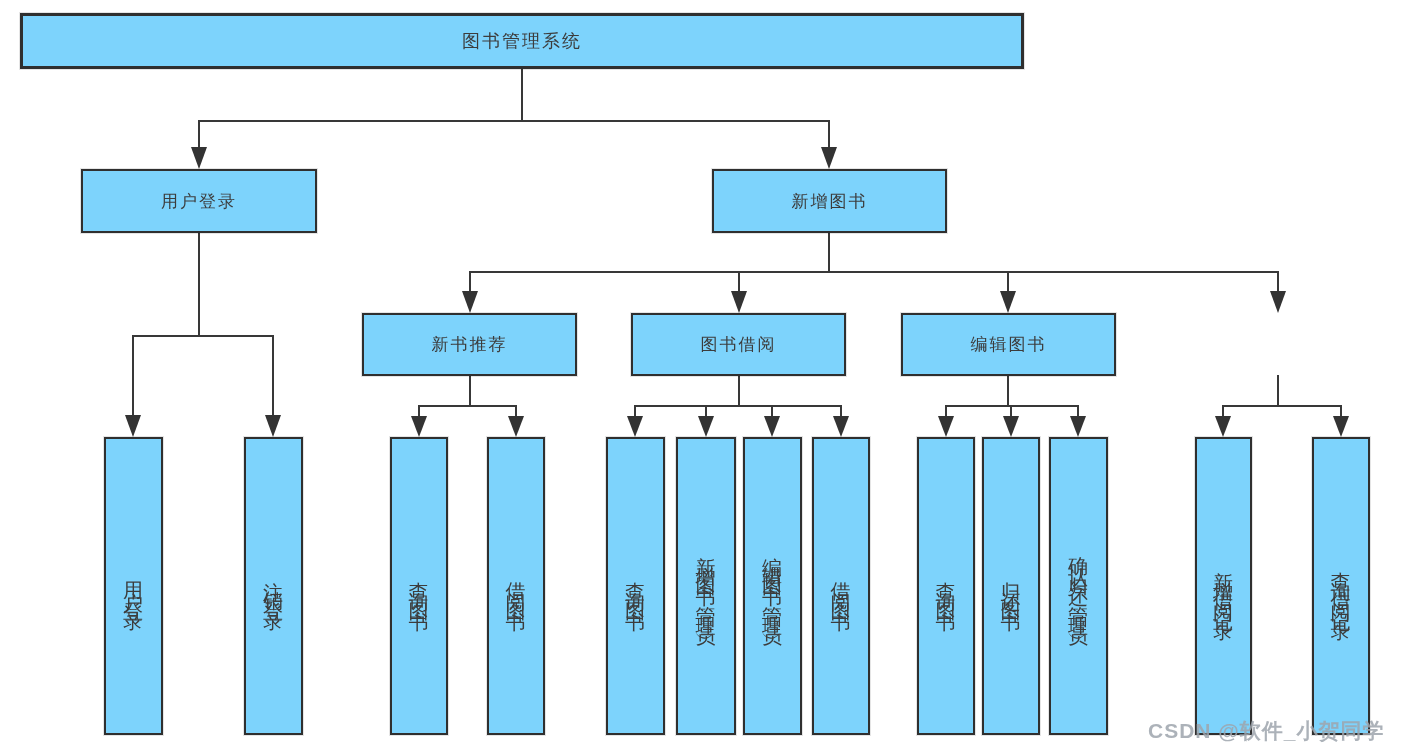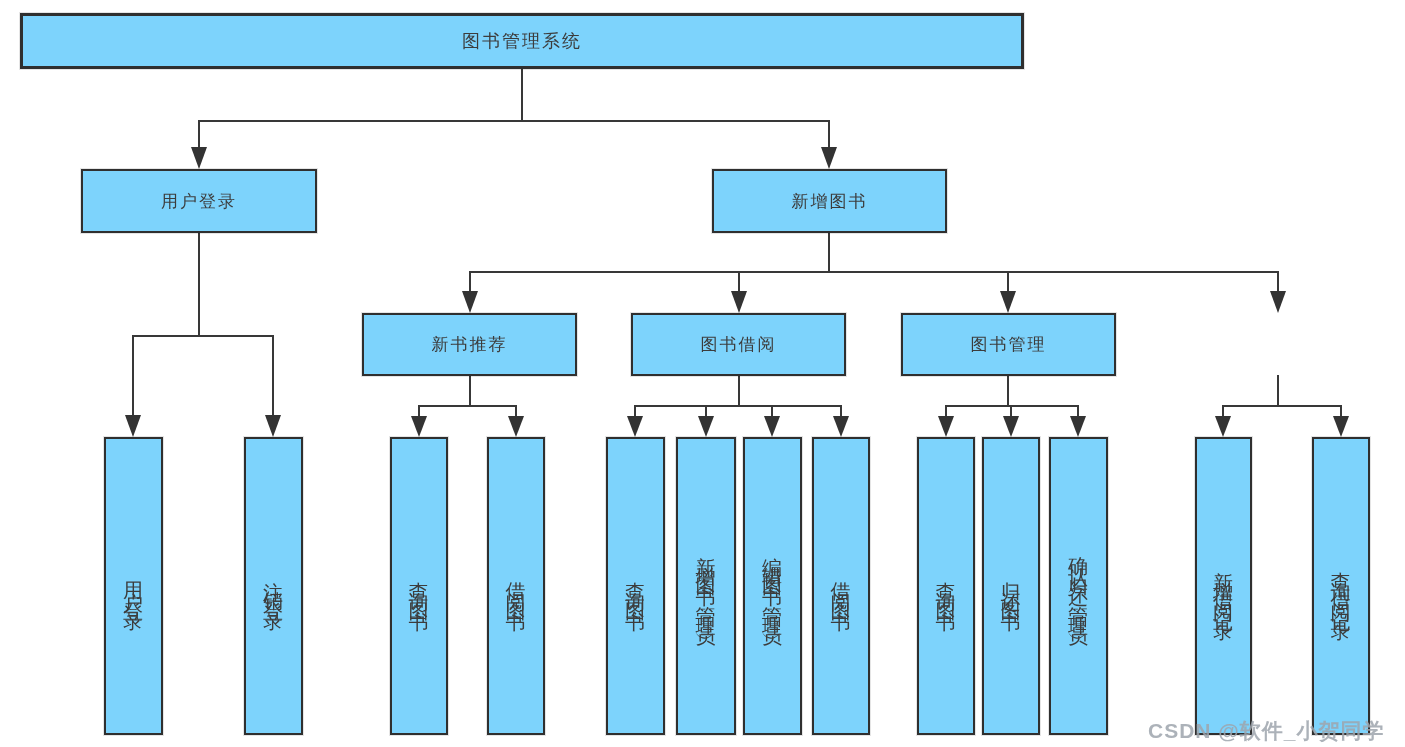--- a/index.html
+++ b/index.html
@@ -159,21 +159,21 @@
     <span class="h-label">新增图书</span>
   </div>
 
   <div class="node lv3 n-book-borrow">
     <span class="h-label">图书借阅</span>
   </div>
   <div class="node lv3 n-new-book-rec">
     <span class="h-label">新书推荐</span>
   </div>
   <div class="node lv3 n-current-borrow">
-    <span class="h-label">图书管理</span>
+    <span class="h-label">编辑图书</span>
   </div>
 
   <div class="node leaf l-user-login">
     <span class="v-label">用户登录</span>
   </div>
   <div class="node leaf l-logout">
     <span class="v-label">注销登录</span>
   </div>
   <div class="node leaf l-query-book-rec">
     <span class="v-label">查询图书</span>

